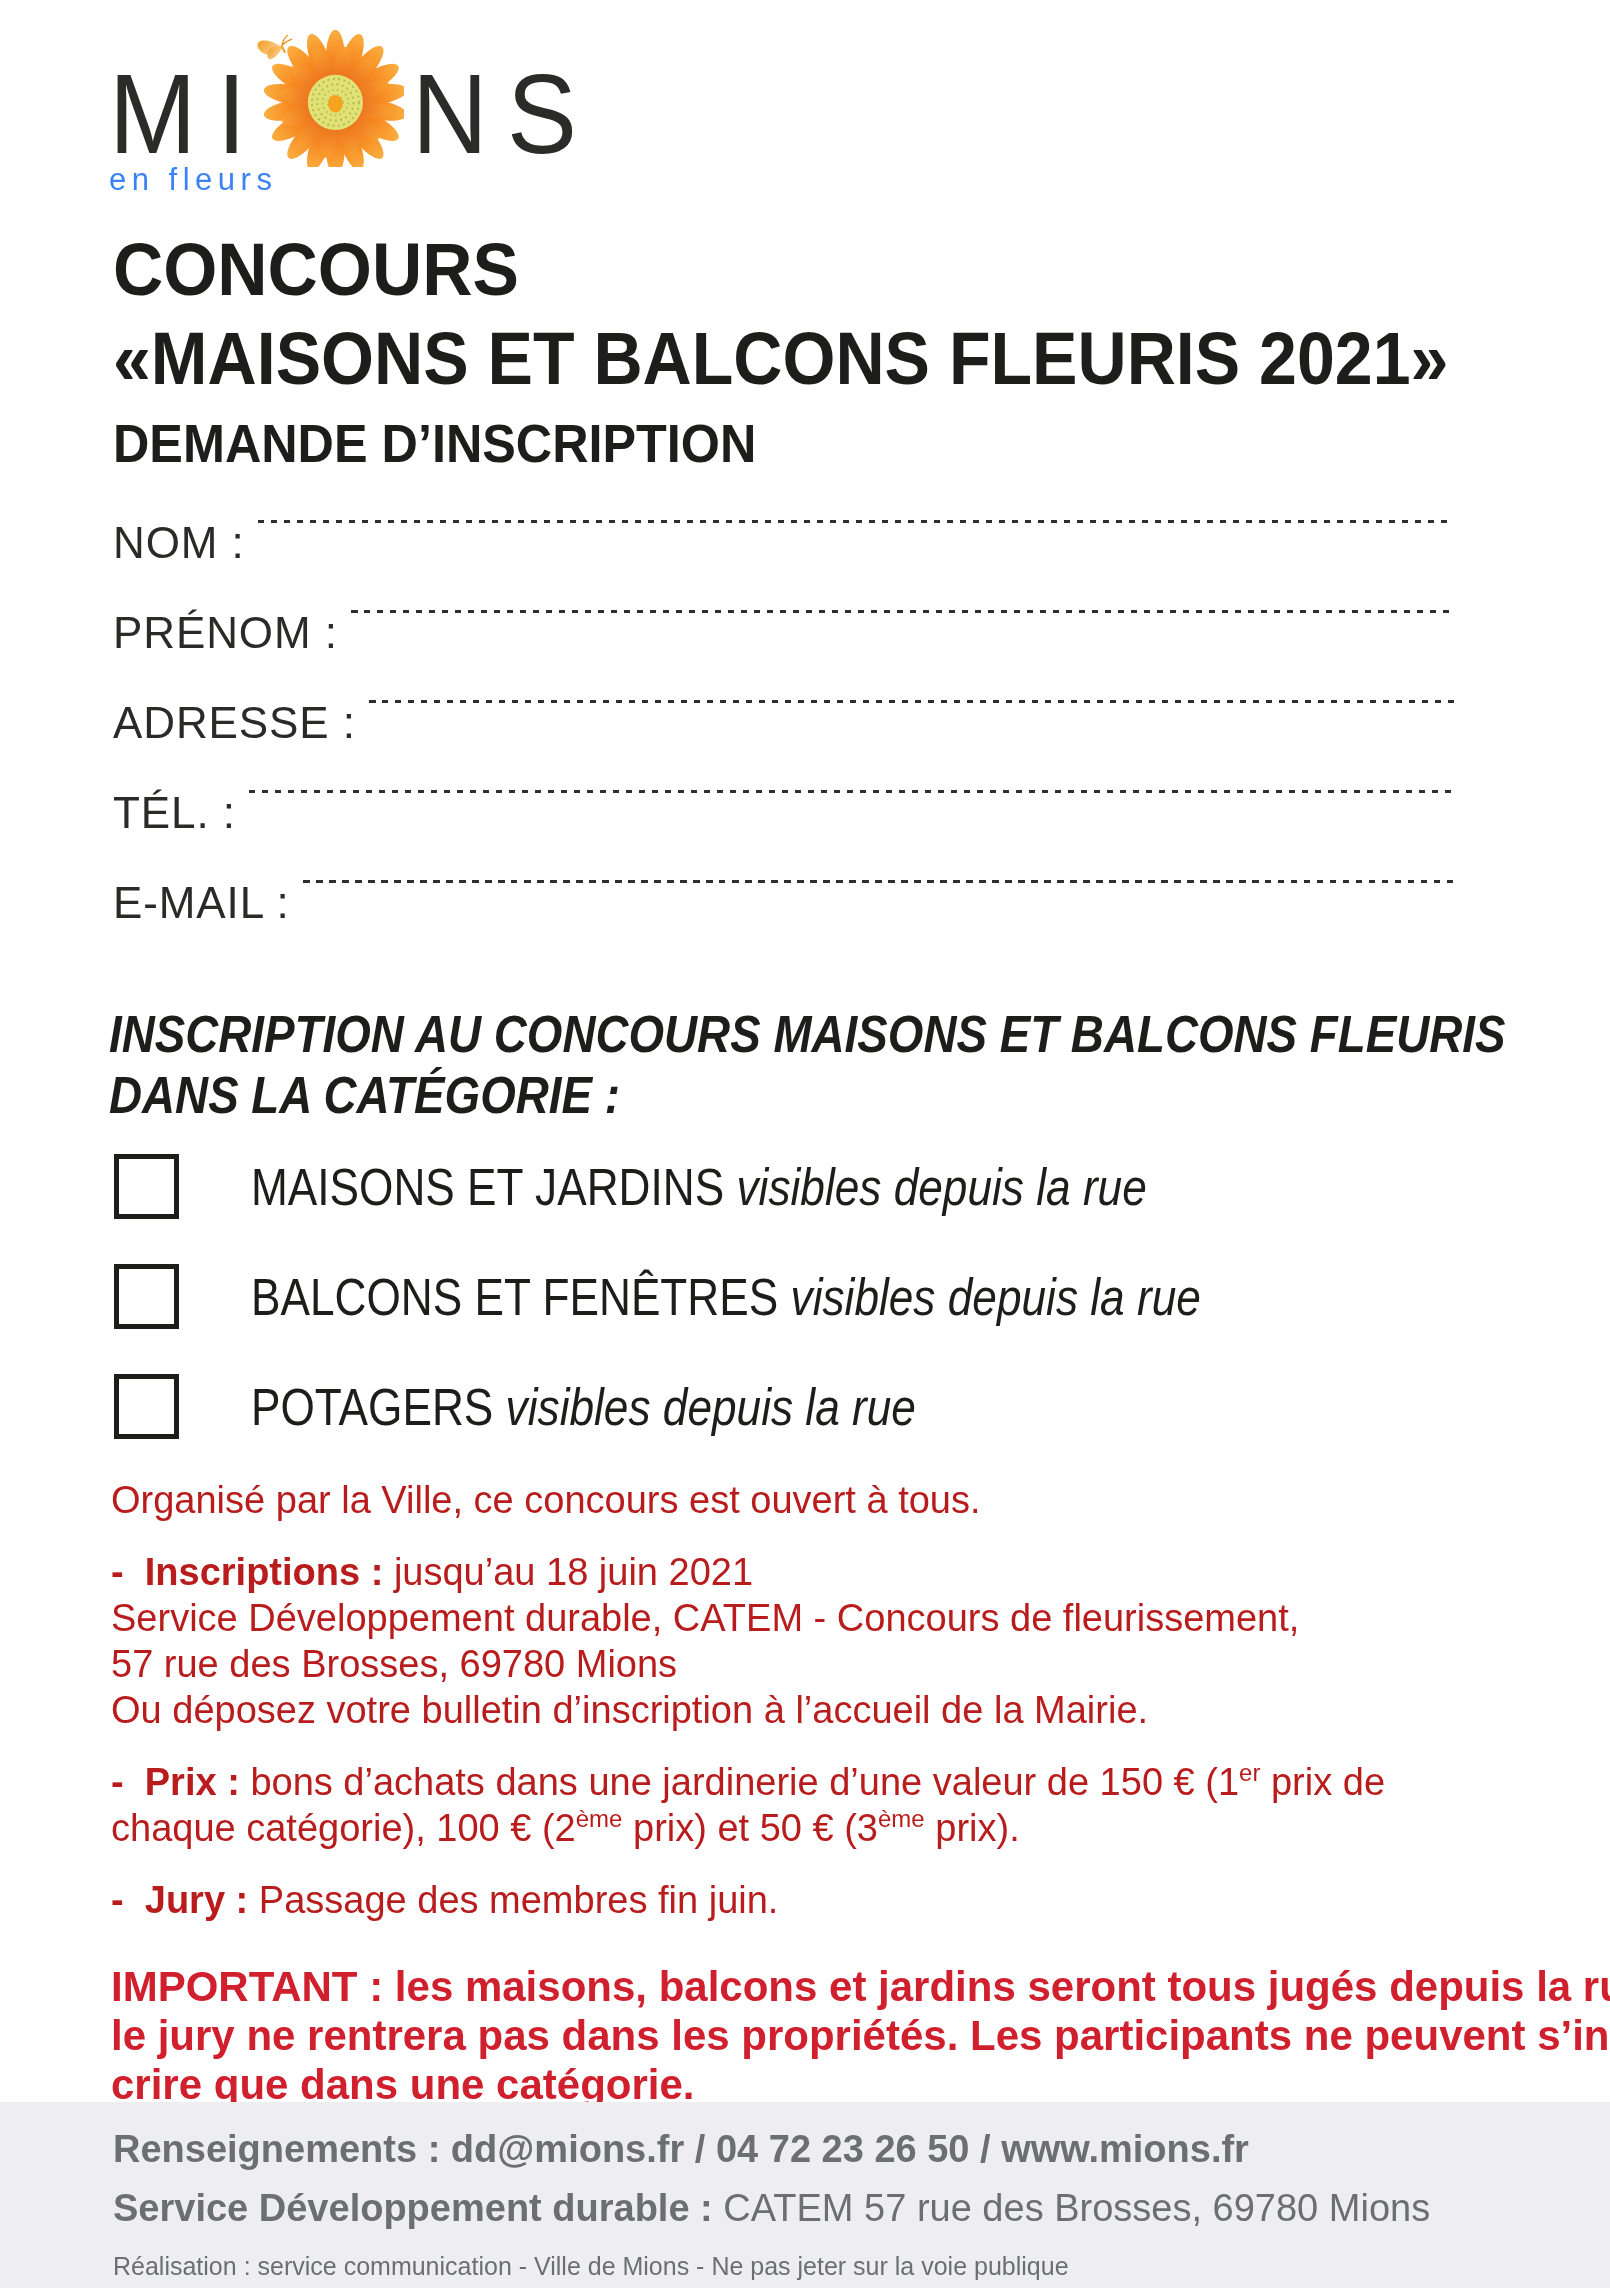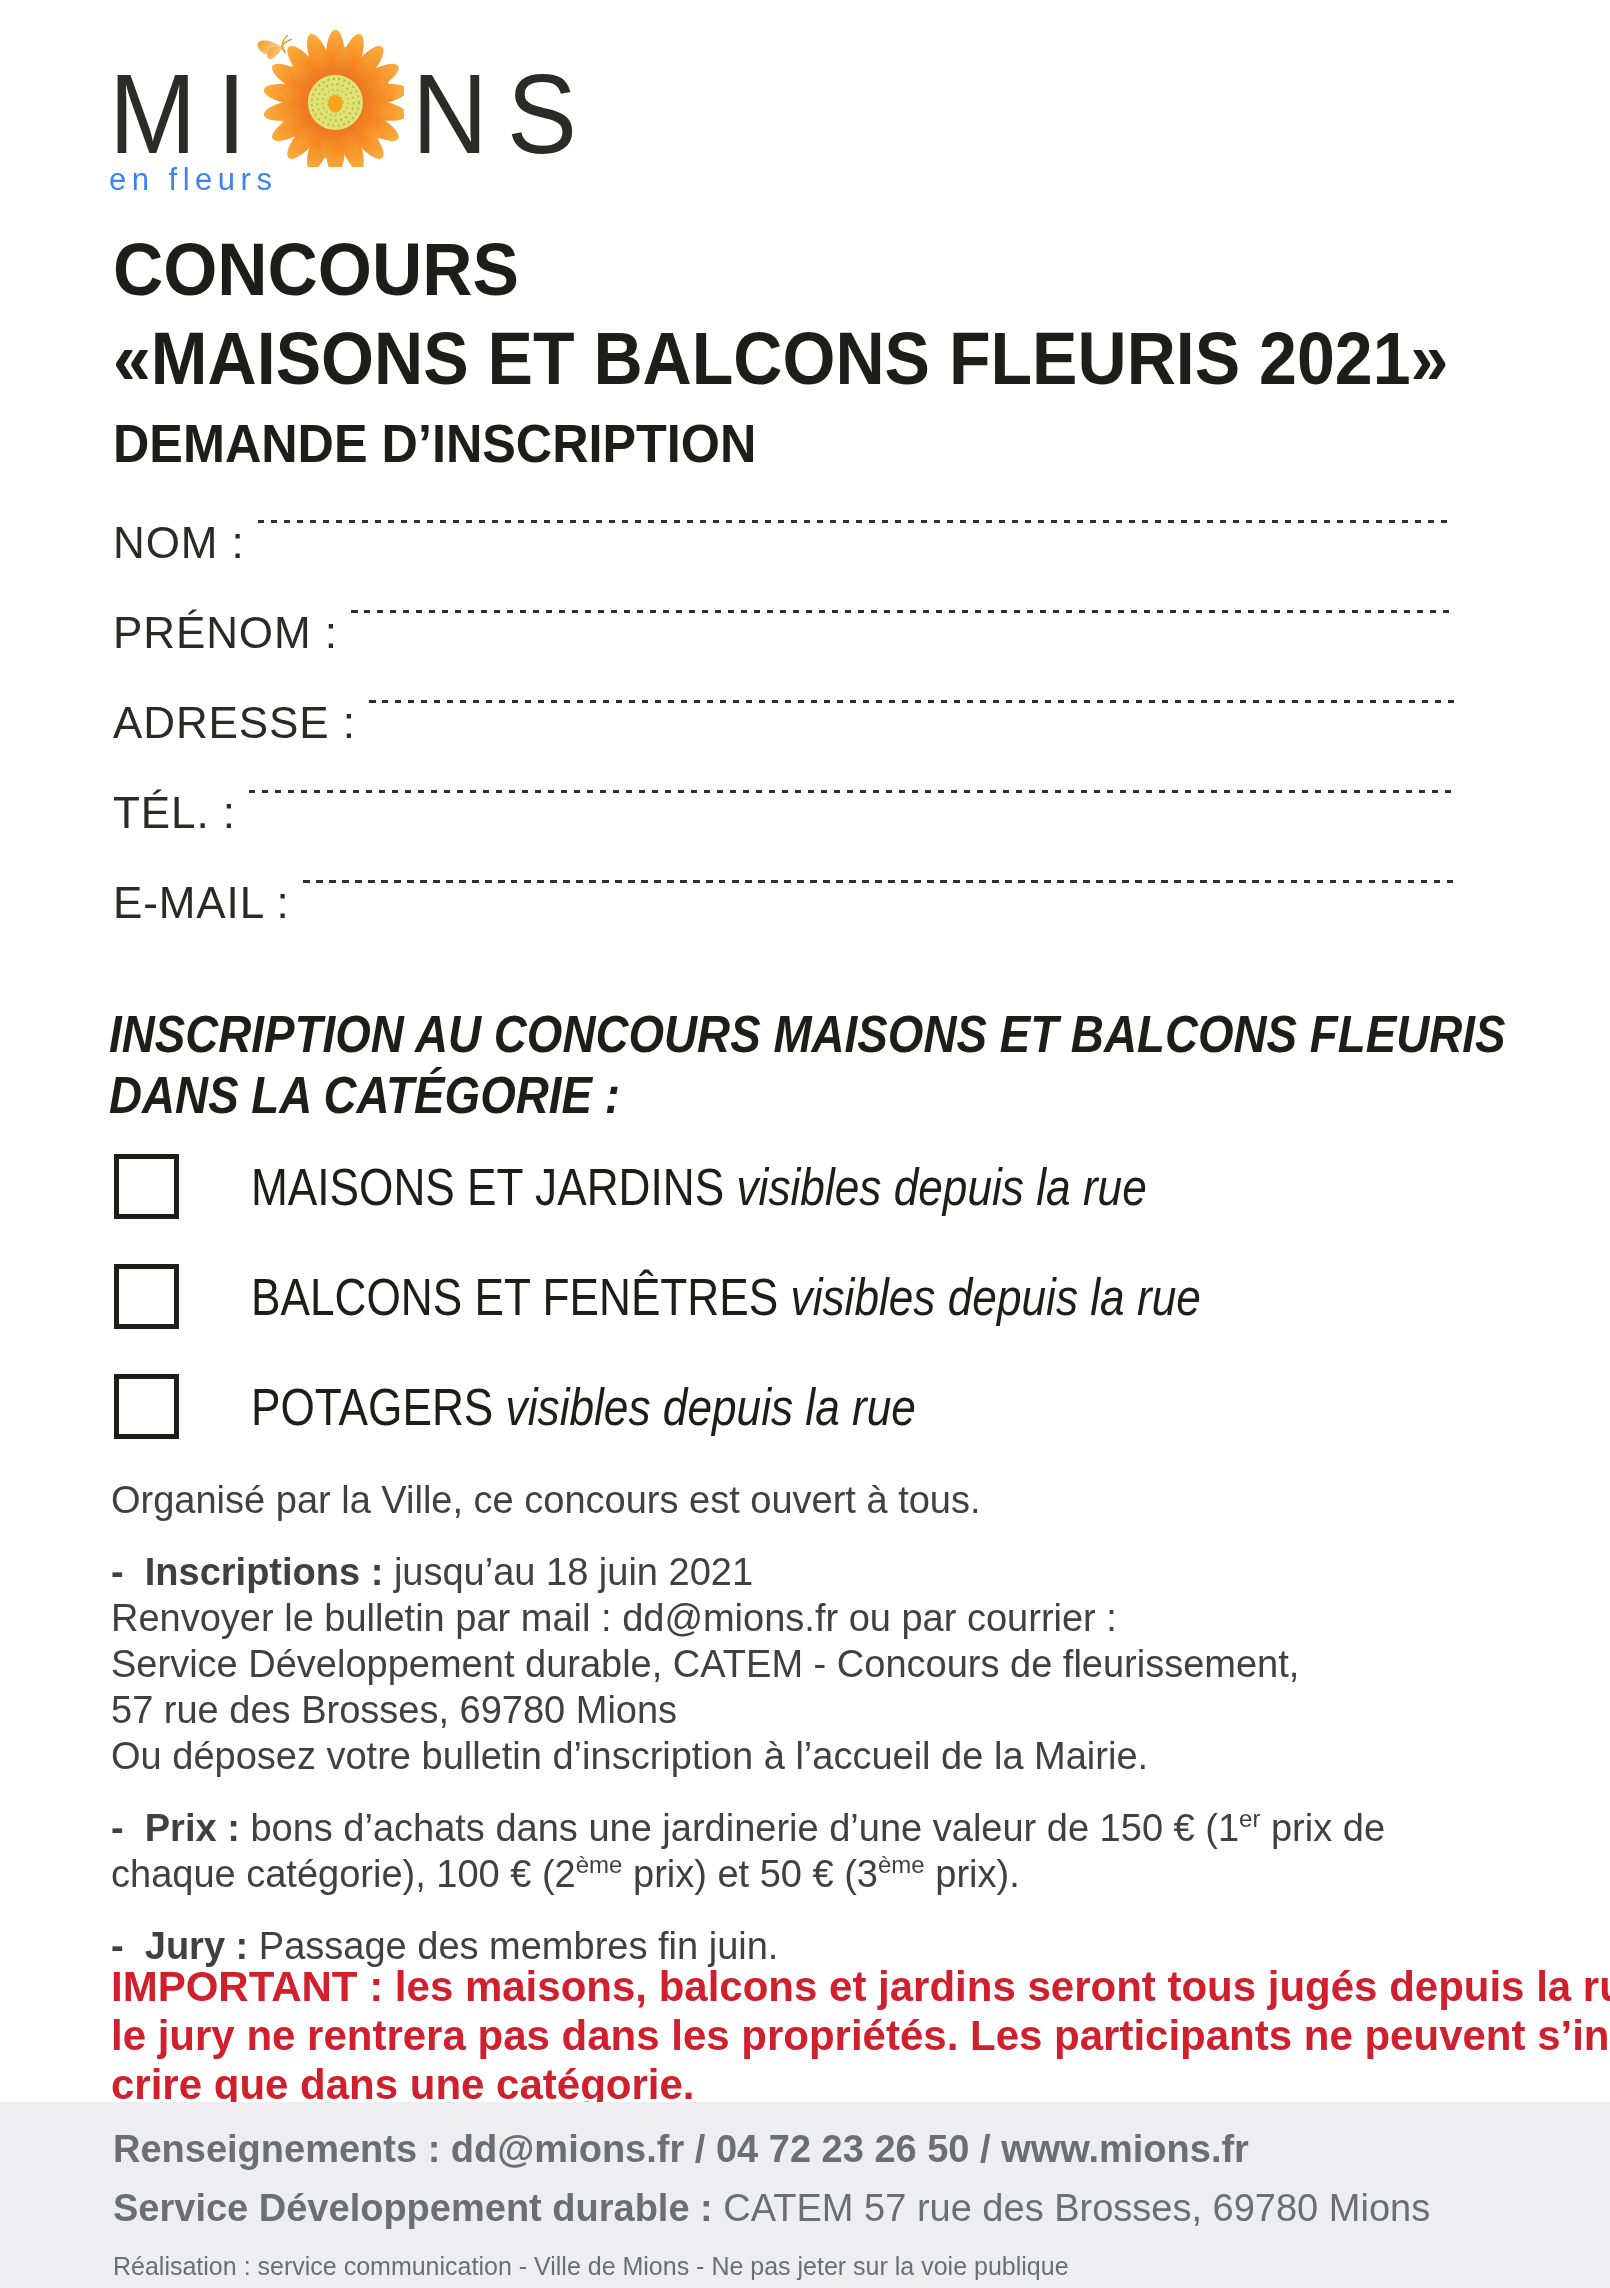--- a/index.html
+++ b/index.html
@@ -31,21 +31,21 @@
   .cat-head{position:absolute;left:109px;top:1004px;font-size:52px;font-weight:700;font-style:italic;
     line-height:61px;transform:scaleX(.88);transform-origin:left;white-space:nowrap;}
   
   .checks{position:absolute;left:114px;top:1154px;}
   .check-row{display:flex;align-items:center;margin-bottom:45px;}
   .checkbox{width:55px;height:55px;border:5.5px solid #1d1d1b;background:#fff;flex:0 0 auto;}
   .check-label{margin-left:72px;font-size:52px;white-space:pre;display:inline-block;
     transform:scaleX(.85);transform-origin:left;color:#1d1d1b;}
   .check-label .it{font-style:italic;}
   
-  .info{position:absolute;left:111px;top:1477px;color:#404040;font-size:38px;line-height:46px;}
+  .info{position:absolute;left:111px;top:1477px;color:#b91c1c;font-size:38px;line-height:46px;}
   .gline{white-space:pre;}
   .gpad{margin-top:26px;}
   .b{font-weight:700;}
   .sup{font-size:24px;vertical-align:super;line-height:0;}
   
   .important{position:absolute;left:111px;top:1962px;color:#d0202e;font-weight:700;
     font-size:42px;line-height:49px;}
   .important .gline{white-space:pre;}
   
   .footer{position:absolute;left:0;top:2102px;width:1611px;height:187px;background:#eeeef0;
@@ -181,21 +181,20 @@
     </div>
     <div class="check-row">
       <span class="checkbox"></span>
       <span class="check-label"><span>POTAGERS </span><span class="it">visibles depuis la rue</span></span>
     </div>
   </div>
 
   <div class="info">
     <div class="gline">Organisé par la Ville, ce concours est ouvert à tous.</div>
     <div class="gline gpad"><span class="b">-  Inscriptions : </span><span>jusqu’au 18 juin 2021</span></div>
-    <div class="gline">Renvoyer le bulletin par mail : dd@mions.fr ou par courrier :</div>
     <div class="gline">Service Développement durable, CATEM - Concours de fleurissement,</div>
     <div class="gline">57 rue des Brosses, 69780 Mions</div>
     <div class="gline">Ou déposez votre bulletin d’inscription à l’accueil de la Mairie.</div>
     <div class="gline gpad"><span class="b">-  Prix : </span><span>bons d’achats dans une jardinerie d’une valeur de 150 € (1</span><span class="sup">er</span><span> prix de</span></div>
     <div class="gline"><span>chaque catégorie), 100 € (2</span><span class="sup">ème</span><span> prix) et 50 € (3</span><span class="sup">ème</span><span> prix).</span></div>
     <div class="gline gpad"><span class="b">-  Jury : </span><span>Passage des membres fin juin.</span></div>
   </div>
 
   <div class="important">
     <div class="gline">IMPORTANT : les maisons, balcons et jardins seront tous jugés depuis la rue,</div>

